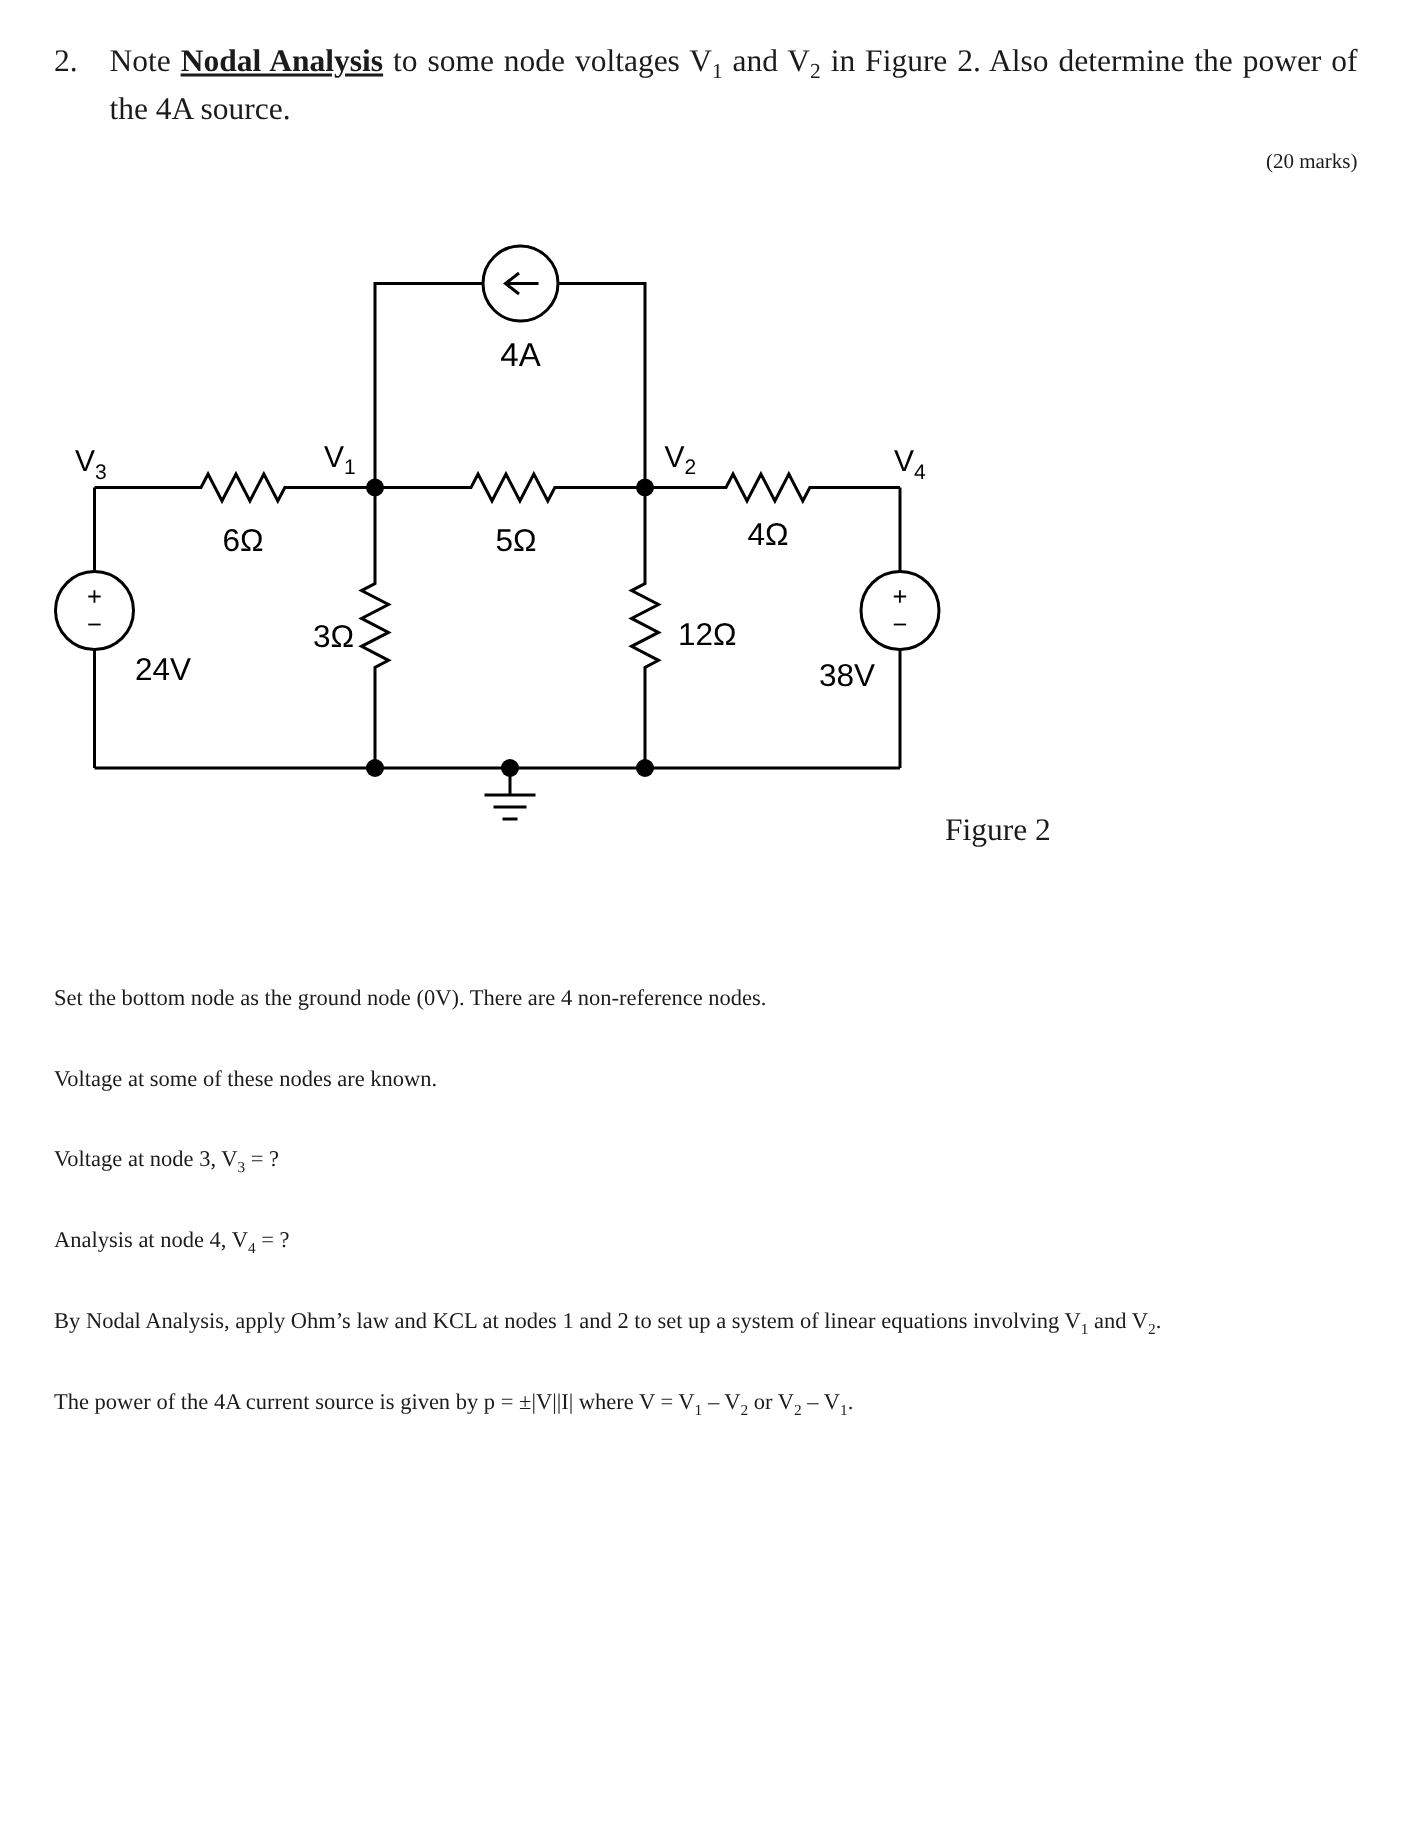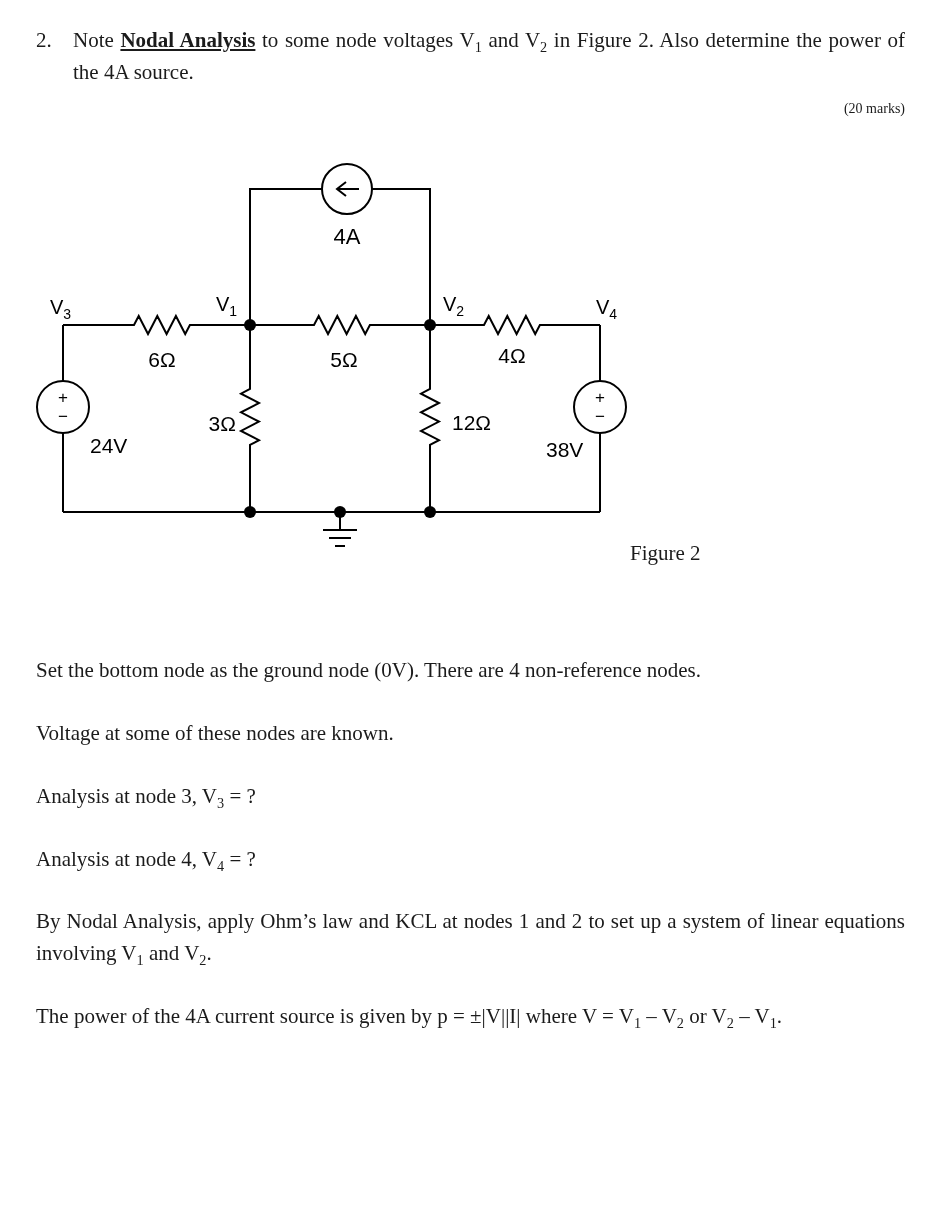--- a/index.html
+++ b/index.html
@@ -86,21 +86,21 @@
     font-size: 17px;
     fill: #000;
   }
   .fig-caption {
     font-family: "Liberation Serif", serif;
     font-size: 21px;
     fill: #1b1b1b;
   }
   
   .body-text p {
-    font-size: 21px;
+    font-size: 15px;
     line-height: 1.52;
     margin: 0 0 31px 0;
   }
   .body-text p.just {
     text-align: justify;
   }
   .body-text p.gap-lg {
     margin-top: 4px;
   }
 </style>
@@ -182,19 +182,19 @@
         <circle class="dot" cx="430" cy="375" r="6"></circle>
       </g>
 
       <text class="fig-caption" x="630" y="423">Figure 2</text>
     </svg>
   </div>
 
   <div class="body-text">
     <p><span>Set the bottom node as the ground node (0V). There are 4 non-reference nodes.</span></p>
     <p><span>Voltage at some of these nodes are known.</span></p>
-    <p><span>Analysis at node 3, V</span><sub>3</sub><span> = ?</span></p>
+    <p><span>Voltage at node 3, V</span><sub>3</sub><span> = ?</span></p>
     <p><span>Analysis at node 4, V</span><sub>4</sub><span> = ?</span></p>
     <p class="just"><span>By Nodal Analysis, apply Ohm’s law and KCL at nodes 1 and 2 to set up a system of linear equations involving V</span><sub>1</sub><span> and V</span><sub>2</sub><span>.</span></p>
     <p class="just gap-lg"><span>The power of the 4A current source is given by p = ±|V||I| where V = V</span><sub>1</sub><span> – V</span><sub>2</sub><span> or V</span><sub>2</sub><span> – V</span><sub>1</sub><span>.</span></p>
   </div>
 
 </div>
 
 </body></html>

